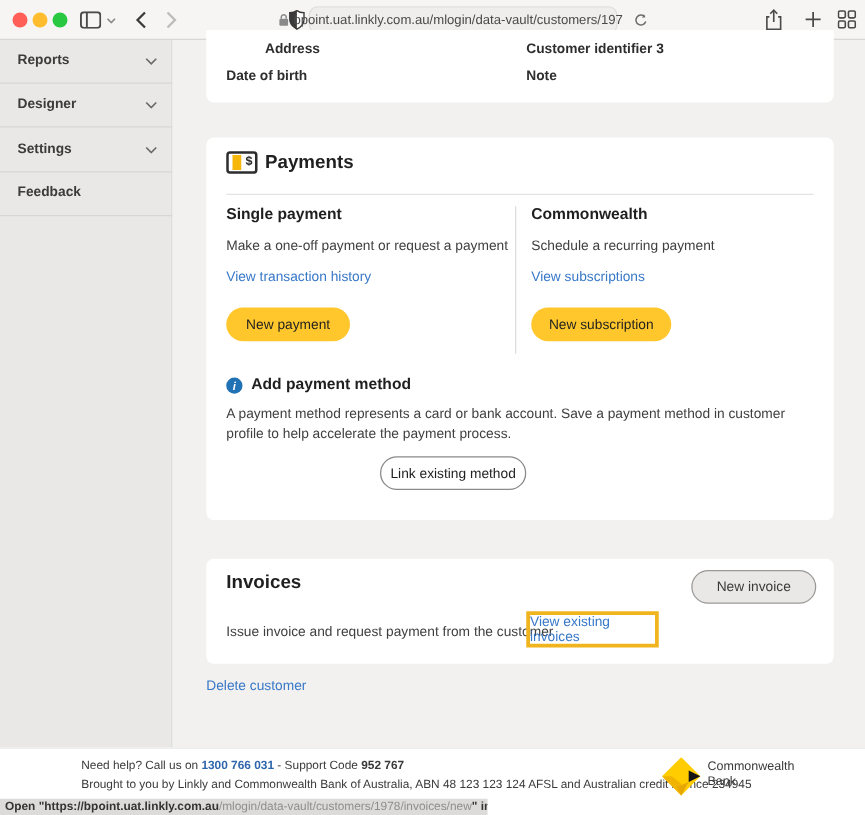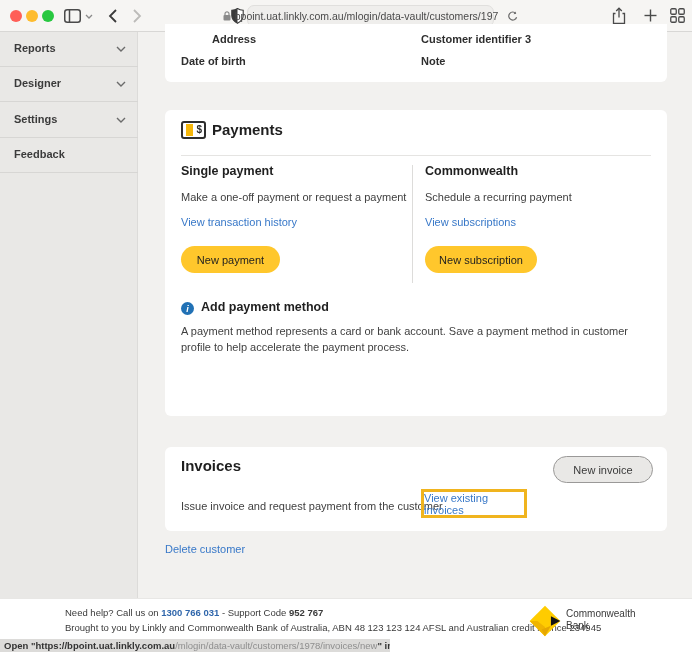--- a/index.html
+++ b/index.html
@@ -211,20 +211,21 @@
   <div class="vdiv"></div>
 
   <span class="subhead" style="left:425px; top:164px;">Commonwealth</span>
   <span class="body-txt" style="left:425px; top:189px;">Schedule a recurring payment</span>
   <a class="link link-abs" style="left:425px; top:216px;">View subscriptions</a>
   <button class="btn btn-yellow btn-abs" style="left:425px; top:246px; width:112px;">New subscription</button>
 
   <span class="info-ic">i</span>
   <span class="h-addmethod">Add payment method</span>
   <span class="body-txt" style="left:181px; top:323px; width:474px;">A payment method represents a card or bank account. Save a payment method in customer profile to help accelerate the payment process.</span>
+  <button class="btn btn-outline btn-abs" style="left:304px; top:365px; width:117px;">Link existing method</button>
 
   <div class="card card3"></div>
   <span class="h-invoices">Invoices</span>
   <button class="btn btn-gray btn-abs" style="left:553px; top:456px; width:100px;">New invoice</button>
   <span class="body-txt" style="left:181px; top:498px;">Issue invoice and request payment from the customer</span>
   <span class="highlight-box">
     <a class="link">View existing invoices</a>
   </span>
 
   <a class="link link-abs" style="left:165px; top:543px;">Delete customer</a>

